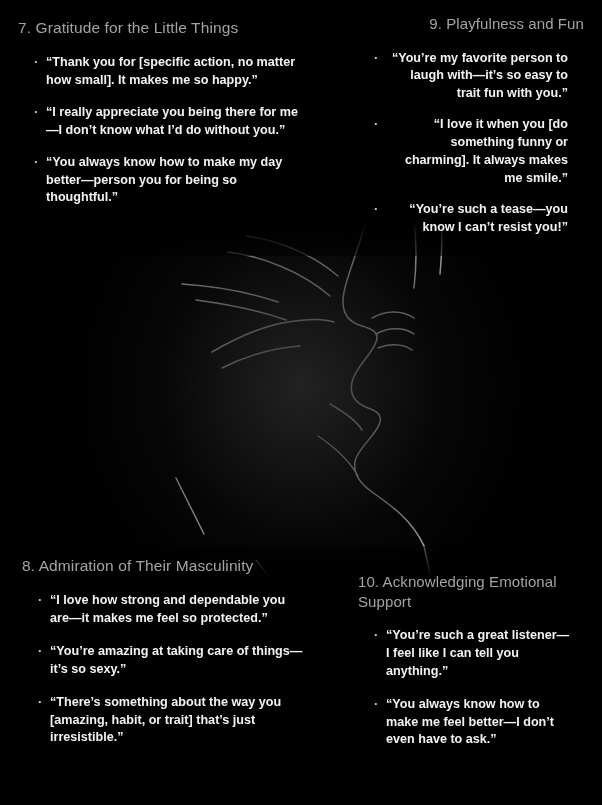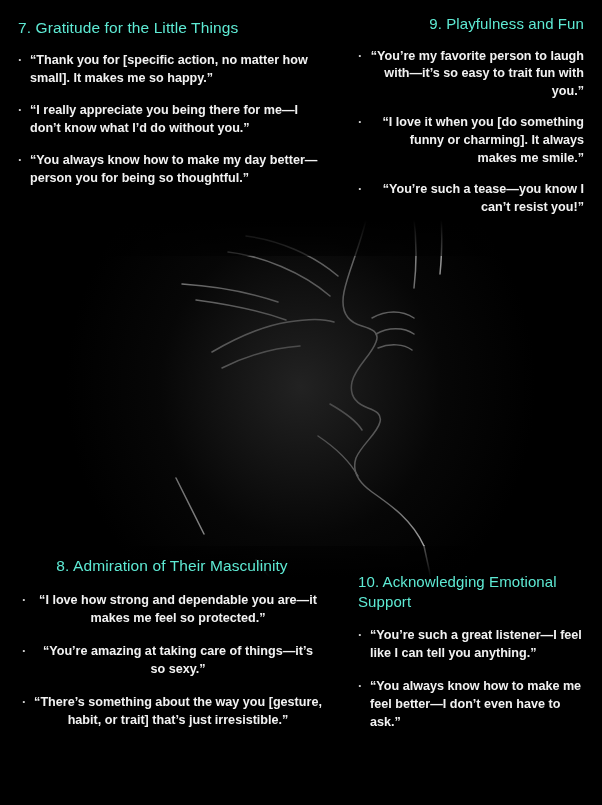--- a/index.html
+++ b/index.html
@@ -42,21 +42,21 @@
   }
 
   
   .panel {
     position: absolute;
     z-index: 2;
     box-sizing: border-box;
   }
   .panel-tl { left: 0;    top: 0;    width: 344px; height: 256px; padding: 18px 22px 0 18px; }
   .panel-tr { left: 344px;top: 0;    width: 258px; height: 256px; padding: 14px 18px 0 14px; text-align: right; }
-  .panel-bl { left: 0;    top: 546px;width: 344px; height: 259px; padding: 10px 22px 12px 22px; text-align: center; }
+  .panel-bl { left: 0;    top: 546px;width: 344px; height: 259px; padding: 10px 22px 12px 22px; }
   .panel-br { left: 344px;top: 546px;width: 258px; height: 259px; padding: 10px 16px 0 14px; }
 
   .panel-bg {
     position: absolute;
     z-index: 1;
     background: rgba(0,0,0,0.92);
   }
   .bg-tl { left: 0;     top: 0;    width: 344px; height: 256px;
            background: linear-gradient(to bottom, #000 0%, #000 86%, rgba(0,0,0,0.55) 100%); }
   .bg-tr { left: 344px; top: 0;    width: 258px; height: 256px;
@@ -65,29 +65,29 @@
            background: linear-gradient(to top, #000 0%, #000 88%, rgba(0,0,0,0.5) 100%); }
   .bg-br { left: 344px; top: 546px;width: 258px; height: 259px;
            background: linear-gradient(to top, #000 0%, #000 88%, rgba(0,0,0,0.5) 100%); }
 
   .panel-title {
     font-size: 15.5px;
     font-weight: 400;
     letter-spacing: 0.1px;
     line-height: 1.3;
     margin: 0 0 14px 0;
-    color: #5eead4;
+    color: #a3a3a3;
   }
   .panel-tr .panel-title { font-size: 15px; }
   .panel-bl .panel-title { font-size: 15.5px; margin-bottom: 16px; }
   .panel-br .panel-title { font-size: 15px; margin-bottom: 16px; margin-top: 16px; }
 
   ul.quote-list {
     list-style: none;
-    margin: 0;
+    margin: 16px;
     padding: 0;
   }
   ul.quote-list li {
     position: relative;
     padding-left: 12px;
     margin-bottom: 13px;
     font-size: 12.6px;
     font-weight: bold;
     line-height: 1.42;
     color: #f2f2f2;
@@ -166,21 +166,21 @@
       <li>“I love it when you [do something funny or charming]. It always makes me smile.”</li>
       <li>“You’re such a tease—you know I can’t resist you!”</li>
     </ul>
   </section>
 
   <section class="panel panel-bl">
     <h2 class="panel-title">8. Admiration of Their Masculinity</h2>
     <ul class="quote-list">
       <li>“I love how strong and dependable you are—it makes me feel so protected.”</li>
       <li>“You’re amazing at taking care of things—it’s so sexy.”</li>
-      <li>“There’s something about the way you [gesture, habit, or trait] that’s just irresistible.”</li>
+      <li>“There’s something about the way you [amazing, habit, or trait] that’s just irresistible.”</li>
     </ul>
   </section>
 
   <section class="panel panel-br">
     <h2 class="panel-title">10. Acknowledging Emotional Support</h2>
     <ul class="quote-list">
       <li>“You’re such a great listener—I feel like I can tell you anything.”</li>
       <li>“You always know how to make me feel better—I don’t even have to ask.”</li>
     </ul>
   </section>

